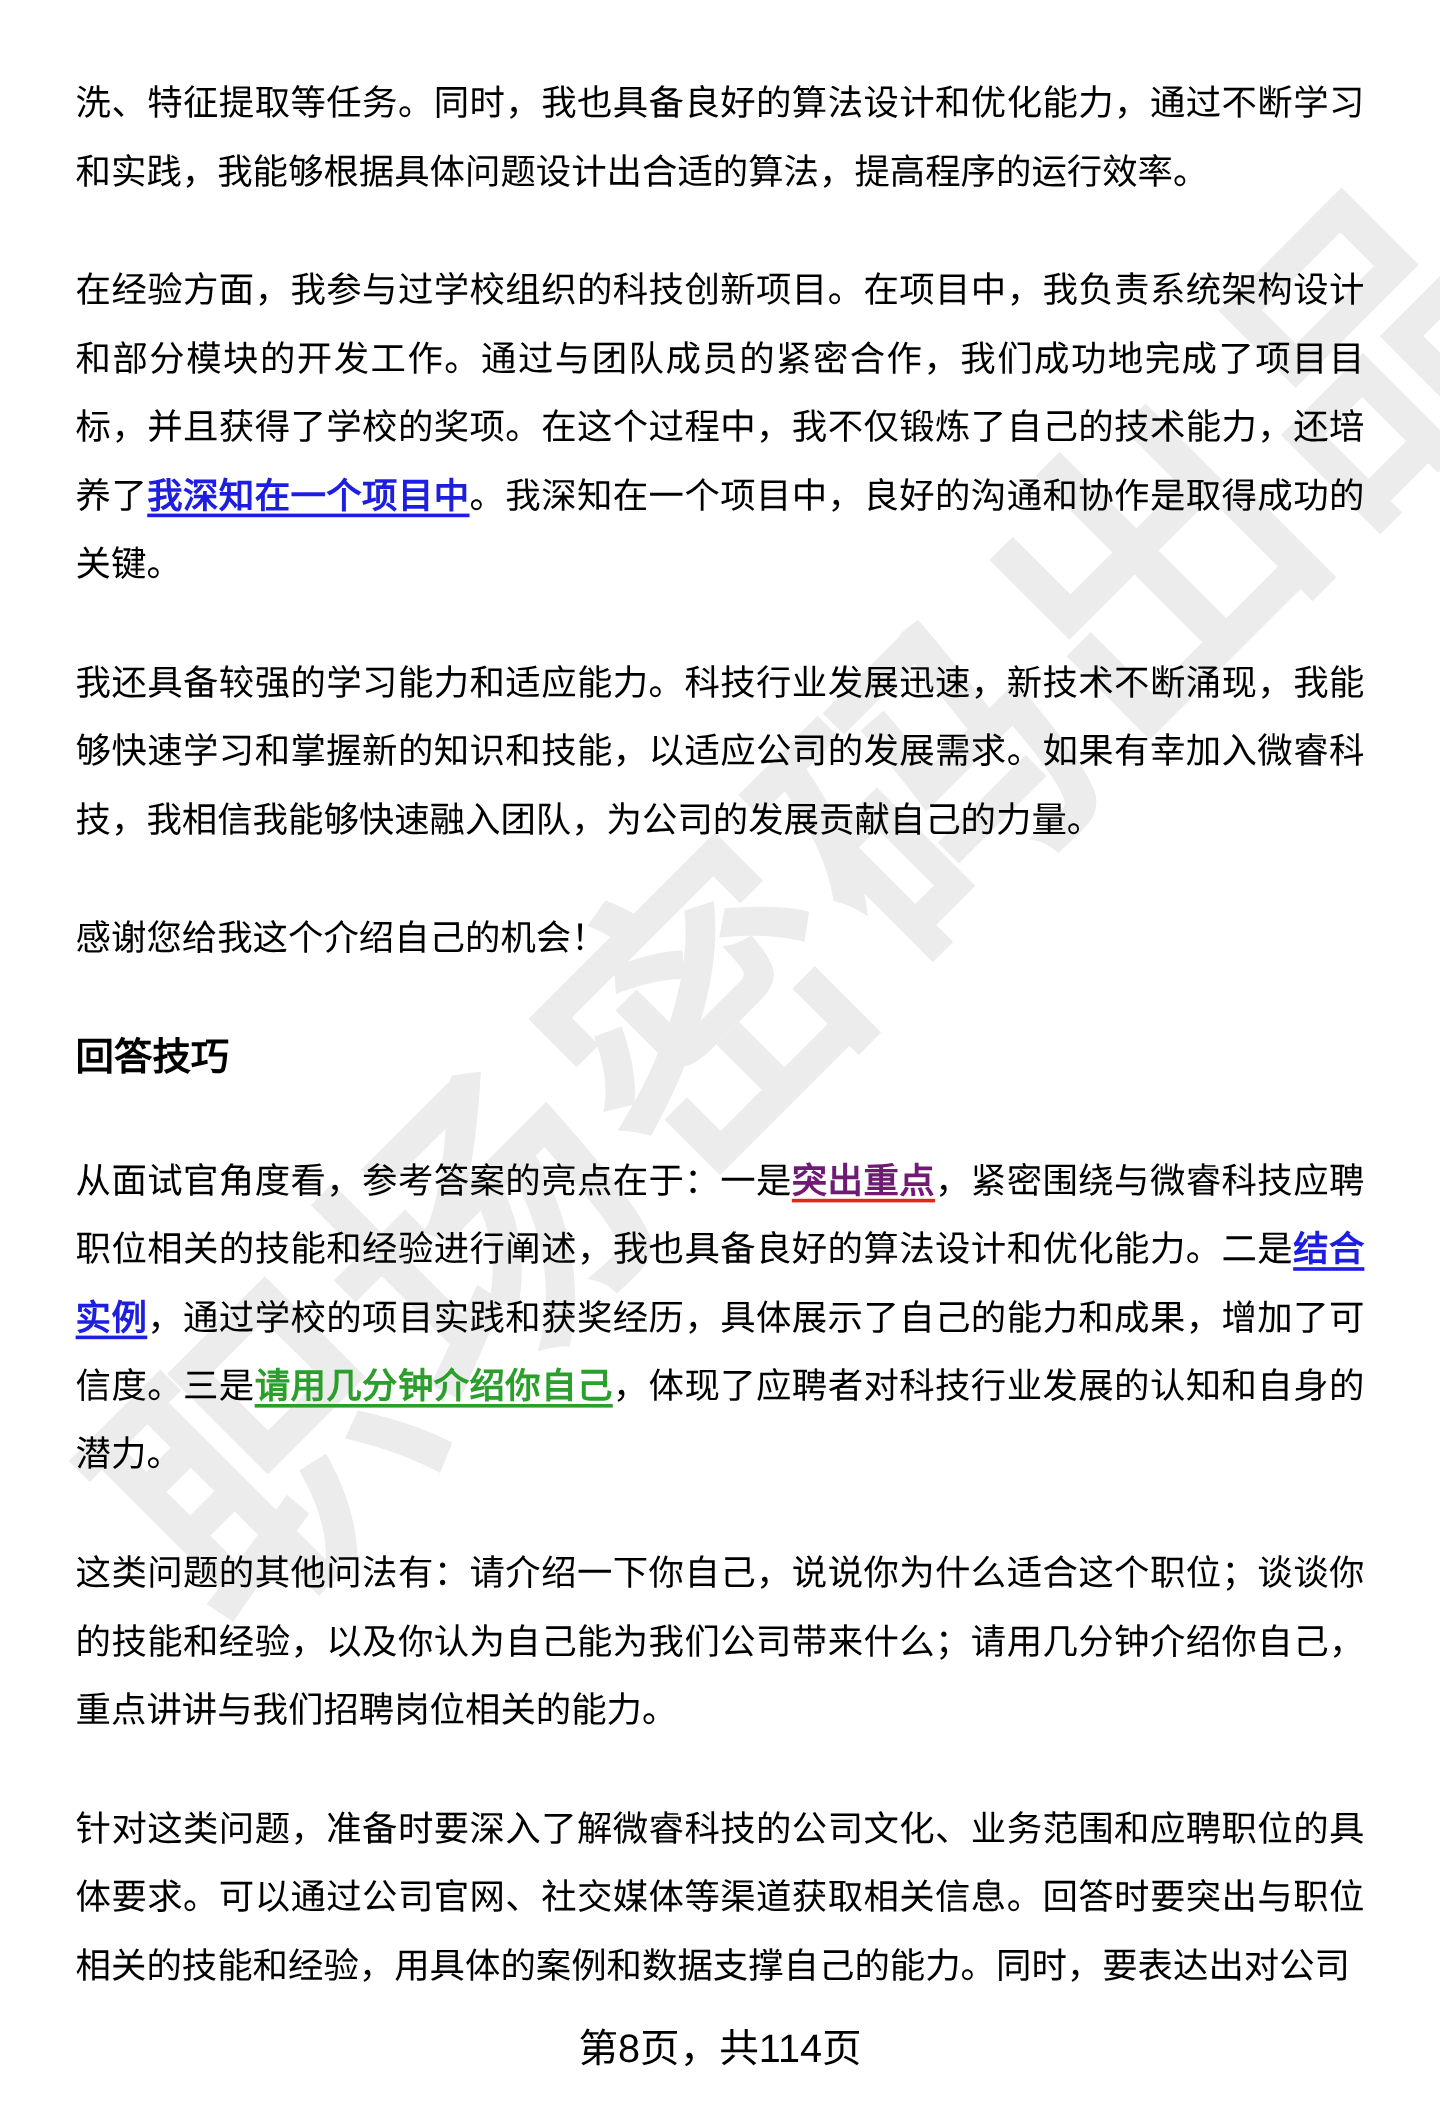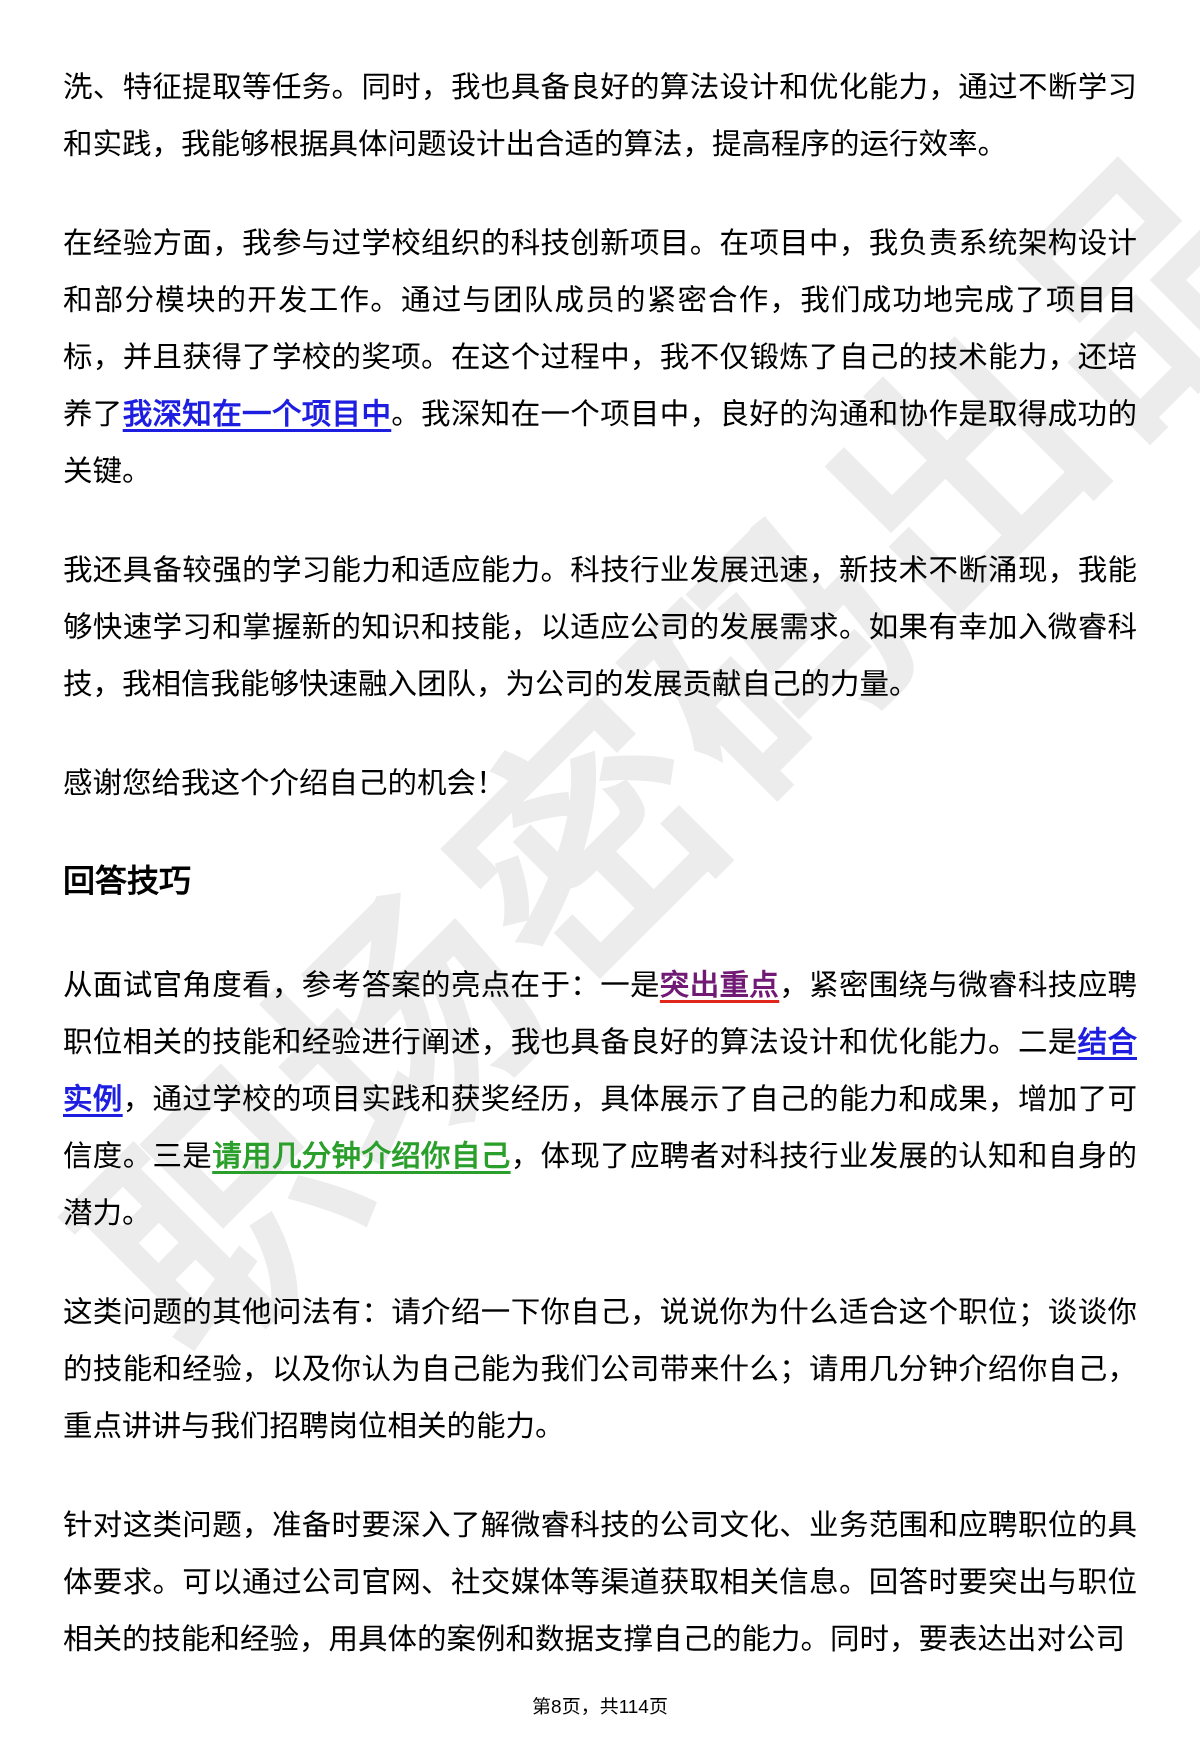--- a/index.html
+++ b/index.html
@@ -65,21 +65,21 @@
   }
   .em-blue  { color: #1e1ee0; text-decoration-color: #1e1ee0; }
   .em-red   { color: #701a75; text-decoration-color: #e1261c; }
   .em-green { color: #2b9f2b; text-decoration-color: #2b9f2b; }
   .footer {
     position: absolute;
     left: 0;
     right: 0;
     top: 1678px;
     text-align: center;
-    font-size: 19px;
+    font-size: 33px;
     line-height: 57px;
     color: #000000;
     z-index: 1;
   }
 </style>
 </head>
 <body>
 
 <div class="page">
 

